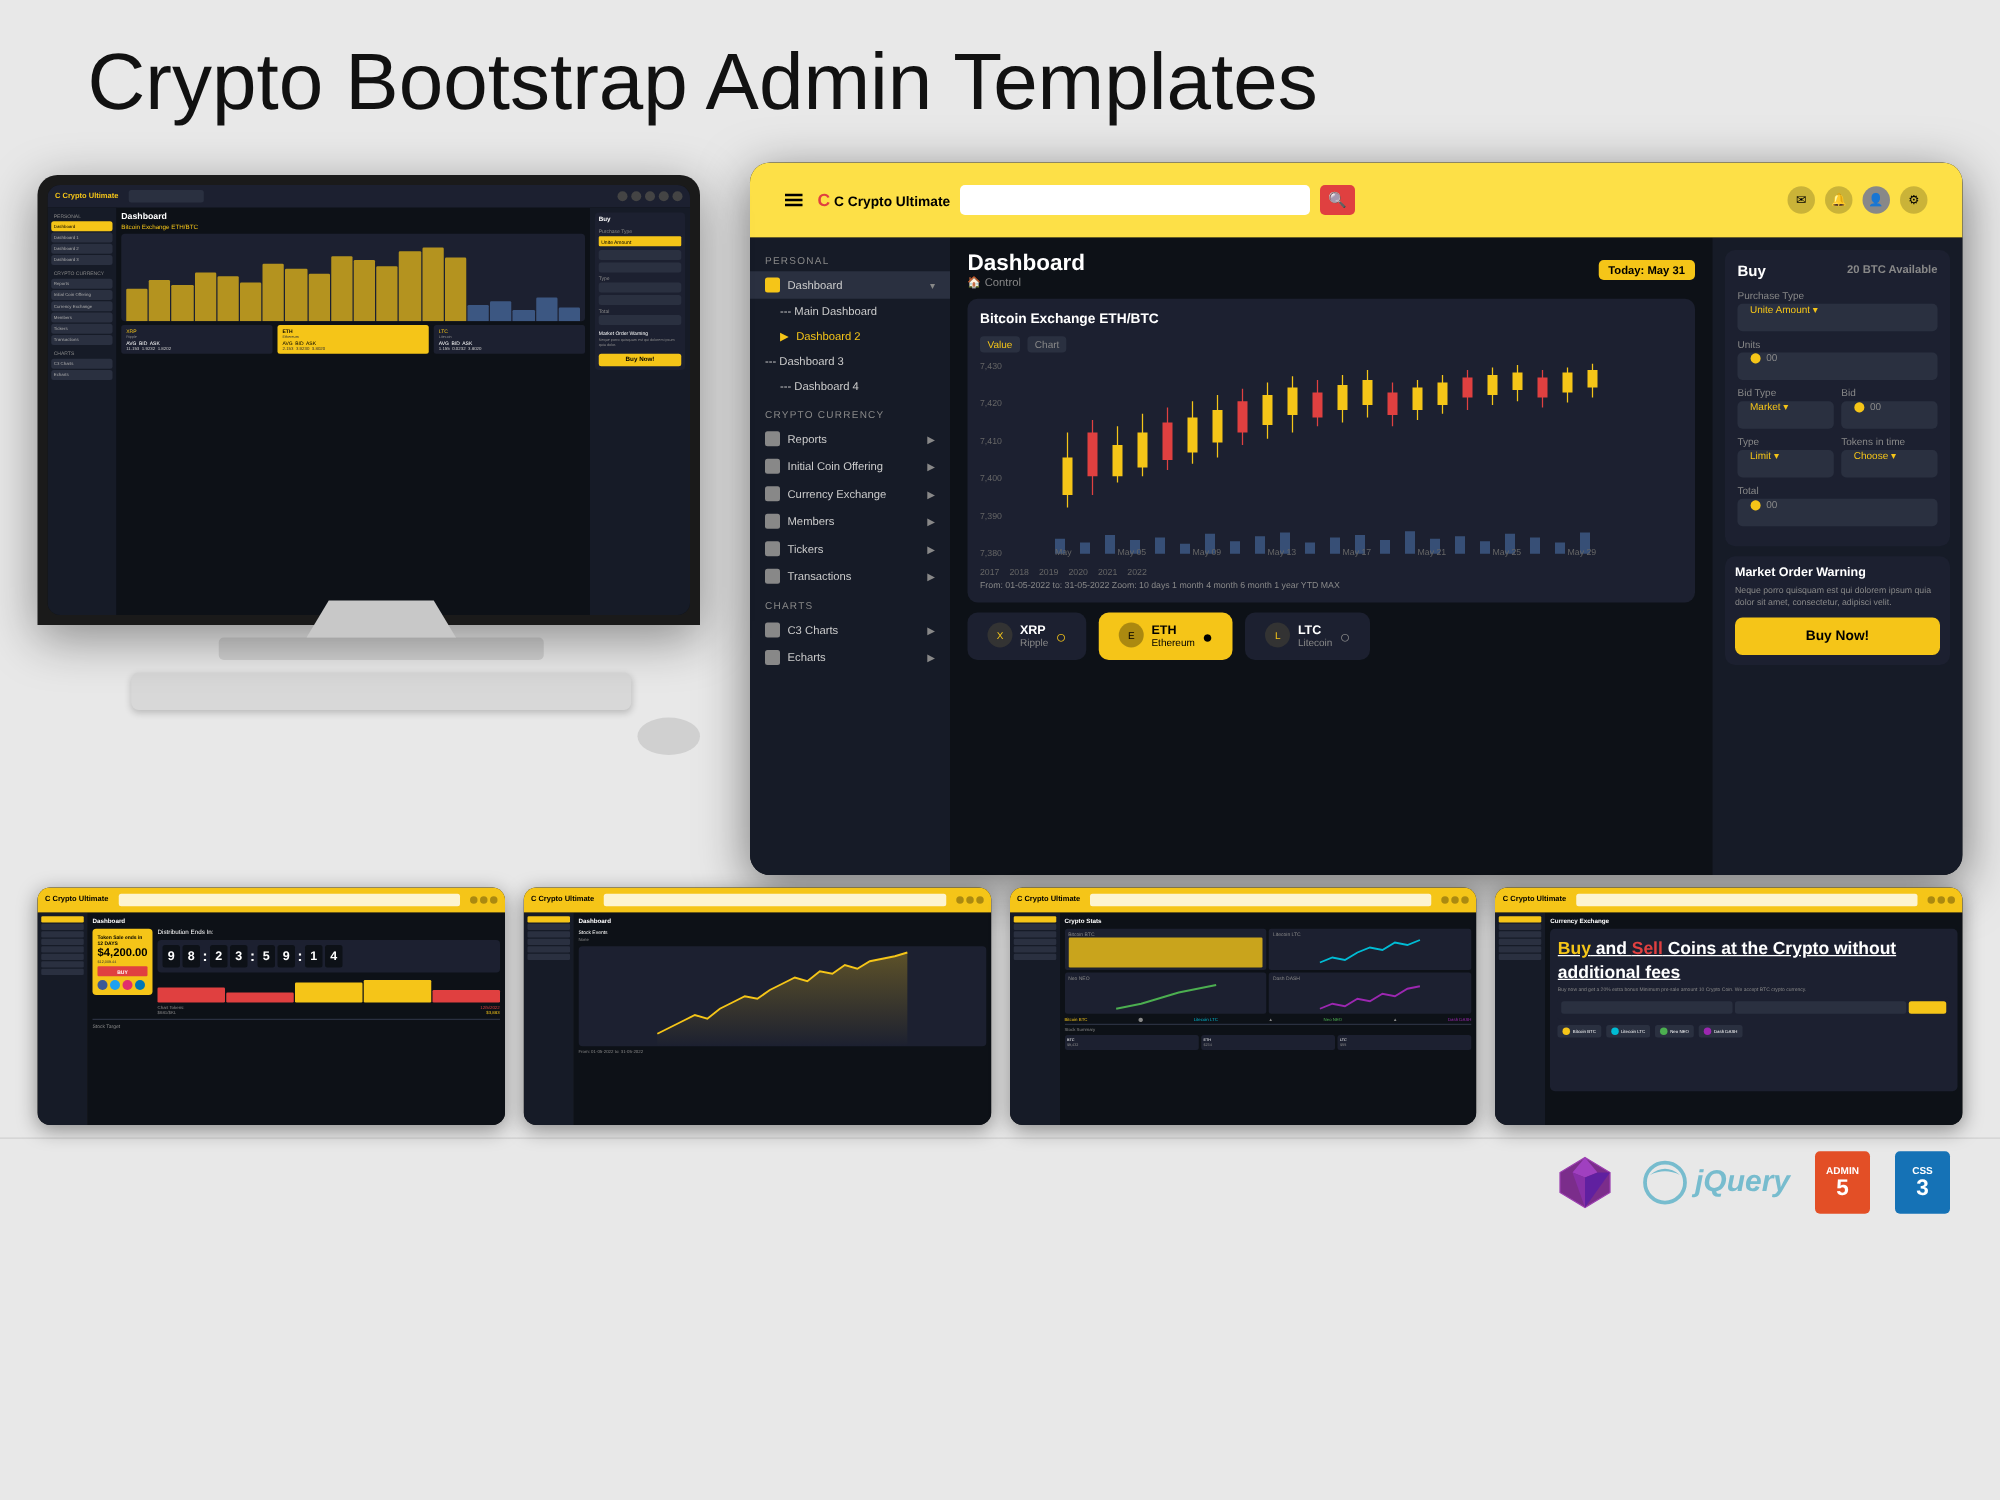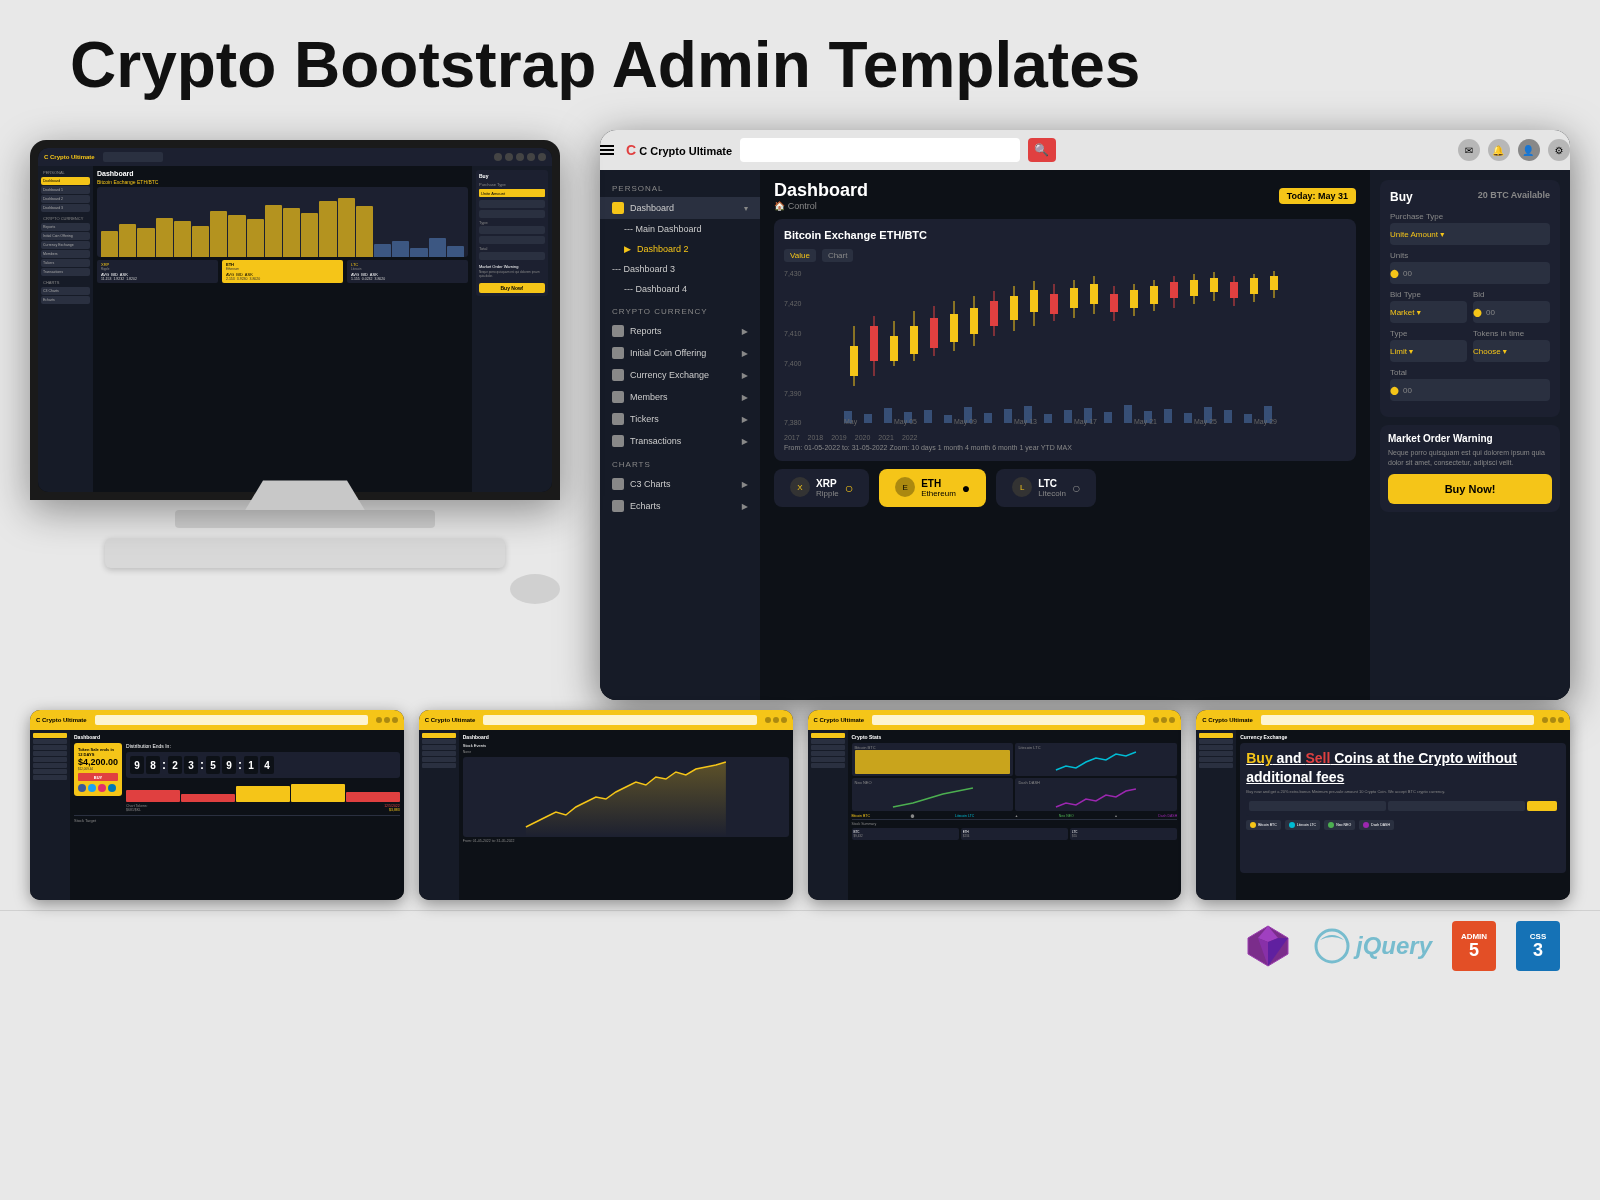--- a/index.html
+++ b/index.html
@@ -43,21 +43,21 @@
       margin-top: 4px;
     }
     .logo-sub2 {
       font-size: 7px;
       letter-spacing: 2px;
       color: #111;
       text-align: center;
     }
     .main-title {
       font-size: 64px;
-      font-weight: 700;
+      font-weight: 400;
       color: #111;
       line-height: 1.1;
     }
 
     
     .content {
       display: flex;
       padding: 0 30px;
       gap: 20px;
       height: 580px;
@@ -259,25 +259,25 @@
       flex: 1;
       background: #0d1117;
       border-radius: 16px;
       overflow: hidden;
       box-shadow: 0 10px 40px rgba(0,0,0,0.5);
       display: flex;
       flex-direction: column;
       margin-top: 10px;
     }
     .large-topbar {
-      background: #e5e5e5;
-      display: flex;
-      align-items: center;
-      padding: 8px 0;
-      height: 40px;
+      background: #fde047;
+      display: flex;
+      align-items: center;
+      padding: 8px 28px;
+      height: 60px;
       gap: 8px;
     }
     .large-logo {
       font-size: 11px;
       font-weight: bold;
       color: #000;
     }
     .hamburger {
       display: flex;
       flex-direction: column;
@@ -491,22 +491,22 @@
       color: #888;
       margin-bottom: 2px;
     }
     .form-control-lg {
       width: 100%;
       height: 22px;
       background: #2a3040;
       border-radius: 4px;
       border: none;
       display: flex;
-      align-items: center;
-      padding: 0 0;
+      align-items: flex-start;
+      padding: 0 10px;
     }
     .select-lg {
       font-size: 8px;
       color: #f5c518;
     }
     .warning-box {
       background: #1c2030;
       border-radius: 8px;
       padding: 8px;
     }

